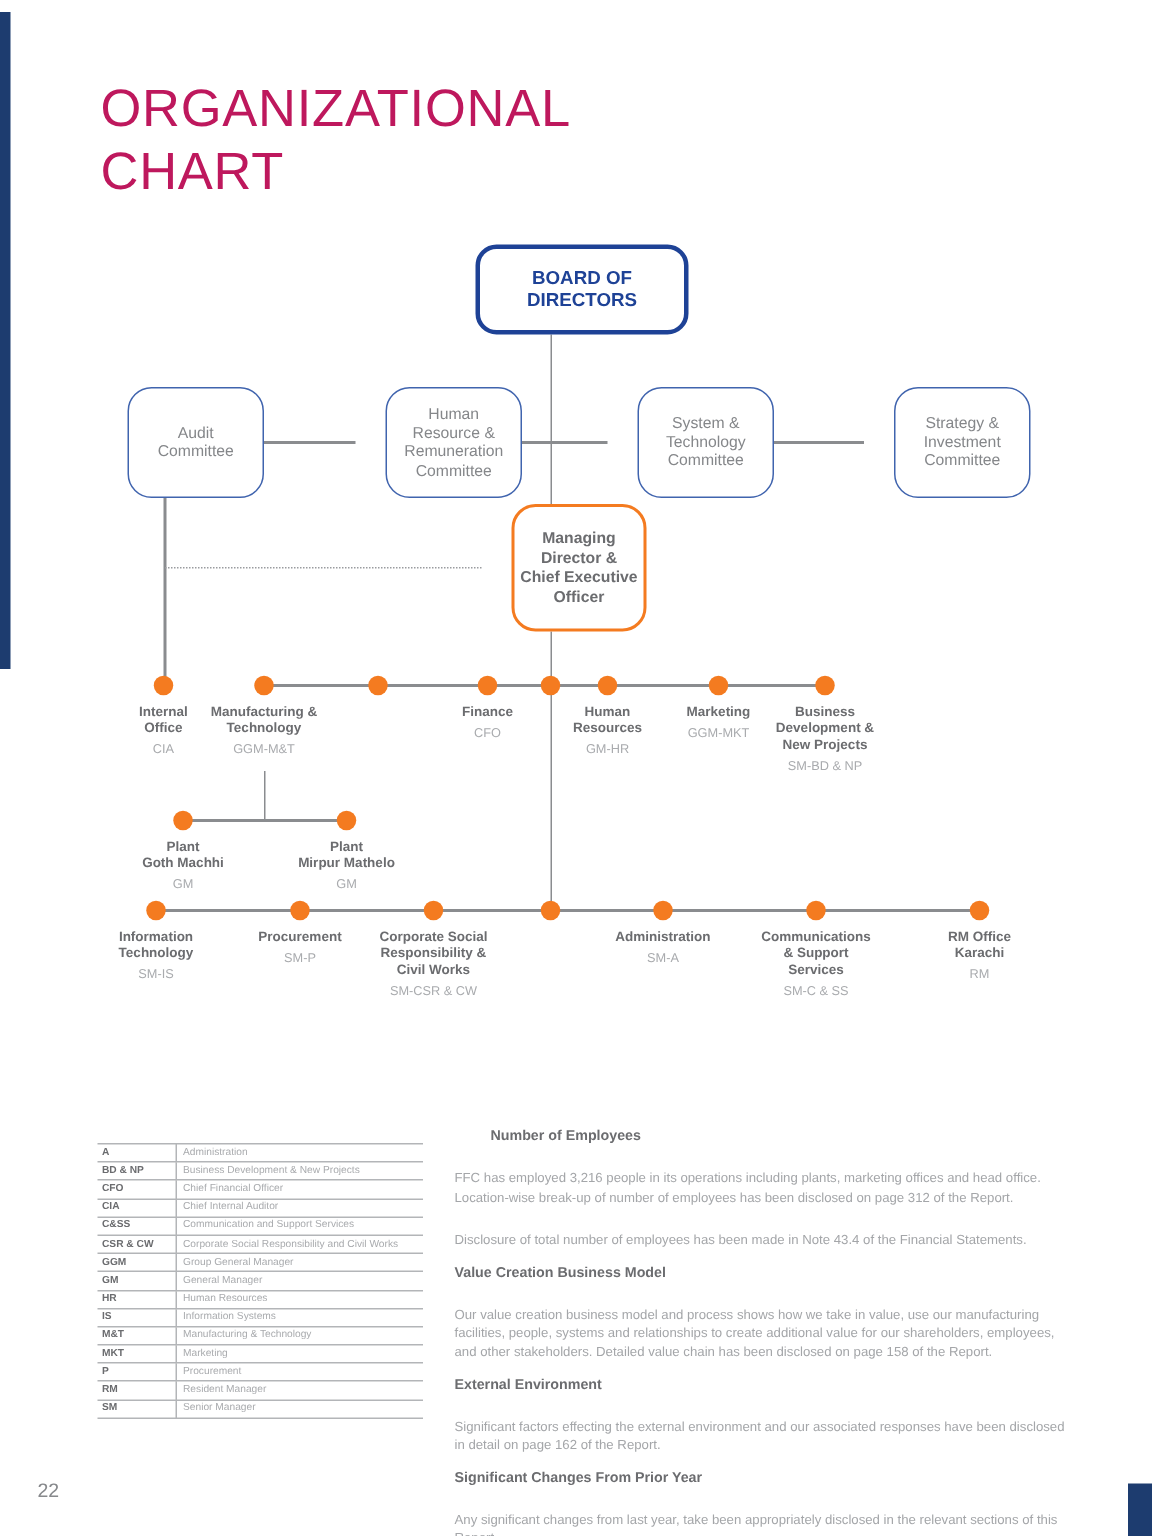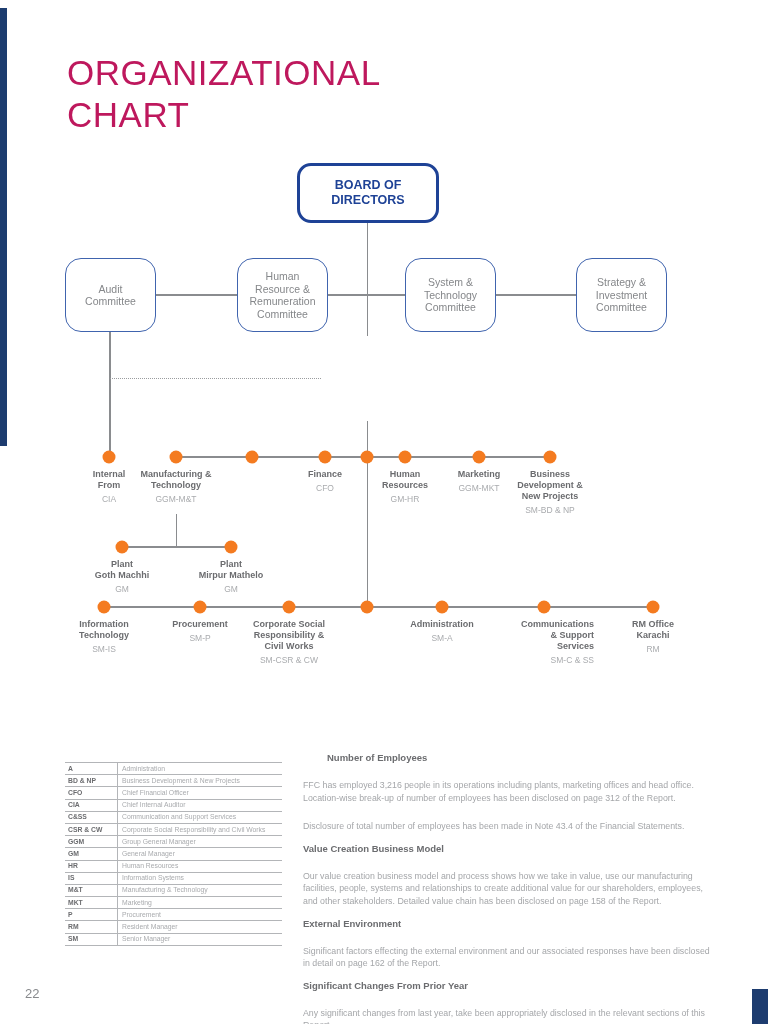--- a/index.html
+++ b/index.html
@@ -7,21 +7,21 @@
         font-family:"Liberation Sans","DejaVu Sans",sans-serif;}
   .pre{white-space:pre-line;}
   
   .left-bar{position:absolute;left:0;top:8px;width:7px;height:438px;background:#1d3c6f;}
   .corner{position:absolute;left:752px;top:989px;width:16px;height:35px;background:#1d3c6f;}
   
   .title{position:absolute;left:67px;top:52px;font-size:35px;line-height:42px;
          letter-spacing:.5px;color:#be185d;font-weight:400;}
   
   .obox{position:absolute;display:flex;align-items:center;justify-content:center;
-        text-align:center;box-sizing:border-box;background:#fff;}
+        text-align:center;box-sizing:border-box;background:#fff;margin-left:20px;}
   .board{left:297px;top:163px;width:142px;height:60px;border:3px solid #1e4296;
          border-radius:14px;color:#1e4296;font-weight:bold;font-size:12.5px;line-height:15px;}
   .committee{top:258px;width:91px;height:74px;border:1.5px solid #4064ae;border-radius:16px;
          color:#85878a;font-size:10.5px;line-height:12.5px;}
   .md{left:321px;top:336px;width:90px;height:85px;border:2.5px solid #f47b20;border-radius:16px;
          color:#6b6c6f;font-weight:bold;font-size:10.5px;line-height:13px;}
   
   .hline,.vline{position:absolute;background:#8a8c8f;}
   .hline{height:1.5px;} .vline{width:1.5px;}
   .dotline{position:absolute;border-top:1.5px dotted #9a9c9f;height:0;}
@@ -76,20 +76,24 @@
   <div class="obox committee pre" style="left:237px;">Human
 Resource &amp;
 Remuneration
 Committee</div>
   <div class="obox committee pre" style="left:405px;">System &amp;
 Technology
 Committee</div>
   <div class="obox committee pre" style="left:576px;">Strategy &amp;
 Investment
 Committee</div>
+  <div class="obox md pre">Managing
+Director &amp;
+Chief Executive
+Officer</div>
 
   <div class="dot" style="left:109px;top:457px;"></div>
   <div class="dot" style="left:176px;top:457px;"></div>
   <div class="dot" style="left:252px;top:457px;"></div>
   <div class="dot" style="left:325px;top:457px;"></div>
   <div class="dot" style="left:367px;top:457px;"></div>
   <div class="dot" style="left:405px;top:457px;"></div>
   <div class="dot" style="left:479px;top:457px;"></div>
   <div class="dot" style="left:550px;top:457px;"></div>
 
@@ -99,21 +103,21 @@
   <div class="dot" style="left:104px;top:607px;"></div>
   <div class="dot" style="left:200px;top:607px;"></div>
   <div class="dot" style="left:289px;top:607px;"></div>
   <div class="dot" style="left:367px;top:607px;"></div>
   <div class="dot" style="left:442px;top:607px;"></div>
   <div class="dot" style="left:544px;top:607px;"></div>
   <div class="dot" style="left:653px;top:607px;"></div>
 
   <div class="dept" style="left:59px;top:469px;">
     <div class="name pre">Internal
-From</div>
+Office</div>
     <div class="sub pre">CIA</div>
     </div>
   <div class="dept" style="left:126px;top:469px;">
     <div class="name pre">Manufacturing &amp;
 Technology</div>
     <div class="sub pre">GGM-M&amp;T</div>
     </div>
   <div class="dept" style="left:275px;top:469px;">
     <div class="name pre">Finance</div>
     <div class="sub pre">CFO</div>
@@ -157,21 +161,21 @@
   <div class="dept" style="left:239px;top:619px;">
     <div class="name pre">Corporate Social
 Responsibility &amp;
 Civil Works</div>
     <div class="sub pre">SM-CSR &amp; CW</div>
     </div>
   <div class="dept" style="left:392px;top:619px;">
     <div class="name pre">Administration</div>
     <div class="sub pre">SM-A</div>
     </div>
-  <div class="dept" style="left:494px;top:619px;text-align:right;">
+  <div class="dept" style="left:494px;top:619px;">
     <div class="name pre">Communications
 &amp; Support
 Services</div>
     <div class="sub pre">SM-C &amp; SS</div>
     </div>
   <div class="dept" style="left:603px;top:619px;">
     <div class="name pre">RM Office
 Karachi</div>
     <div class="sub pre">RM</div>
     </div>

